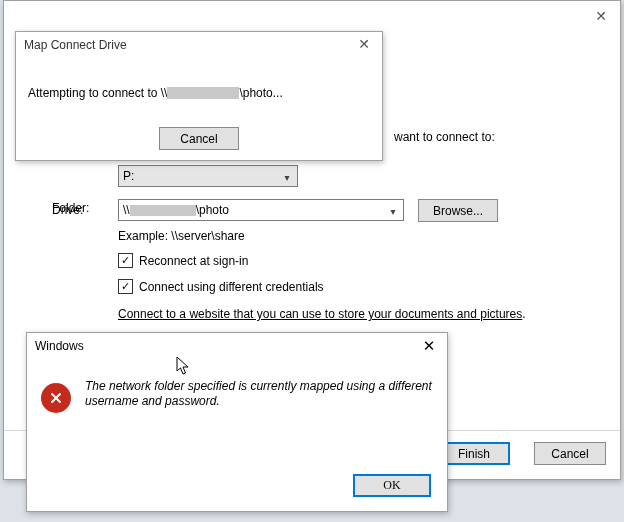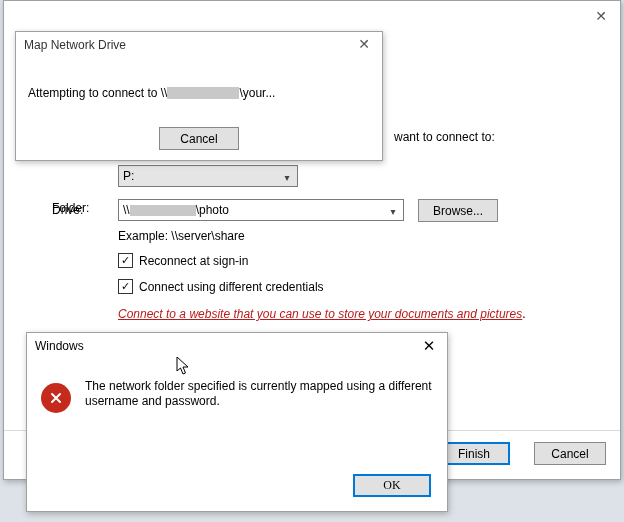--- a/index.html
+++ b/index.html
@@ -88,21 +88,21 @@
     gap: 6px;
   }
   .chk .box {
     width: 13px; height: 13px;
     border: 1px solid #333;
     display: flex; align-items:center; justify-content:center;
     font-size: 11px;
     line-height: 11px;
     color:#000;
   }
-  .link { color:#b91c1c; text-decoration: underline; cursor: pointer; font-style: italic; }
+  .link { color:#000000; text-decoration: underline; cursor: pointer; }
   .example { color:#000; }
   
   #connecting {
     left: 15px; top: 31px;
     width: 368px; height: 130px;
     z-index: 10;
   }
   #connecting .title {
     position: absolute; left: 8px; top: 6px;
     font-size: 12px; color:#333;
@@ -141,21 +141,21 @@
   }
   #error .xclose {
     position: absolute; right: 6px; top: 4px;
     width: 24px; height: 18px;
     text-align: center;
     font-size: 15px; color:#000;
   }
   #error .body {
     position: absolute;
     left: 14px; top: 46px; right: 14px;
-    display: flex; gap: 14px;
+    display: flex; gap: 14px; font-style: italic;
   }
   #error .icon {
     width: 30px; height: 30px;
     border-radius: 50%;
     background: #c42b1c;
     display: flex; align-items:center; justify-content:center;
     flex: none;
     margin-top: 4px;
   }
   #error .icon svg { width: 16px; height:16px; }
@@ -237,24 +237,24 @@
     <div style="position:absolute; right:14px; bottom:14px; display:flex; gap:24px;margin-top:38px;">
       <div class="btn primary">Finish</div>
       <div class="btn">Cancel</div>
     </div>
 
     <div style="position:absolute; left:0; right:0; bottom:48px; height:1px; background:#d9d9d9;"></div>
   </div>
 </div>
 
 <div id="connecting" class="win">
-  <div class="title">Map Network Drive</div>
+  <div class="title">Map Connect Drive</div>
   <div class="xclose">✕</div>
   <div class="msg">
-    <span>Attempting to connect to \\</span><span class="redact"></span><span>\your...</span>
+    <span>Attempting to connect to \\</span><span class="redact"></span><span>\photo...</span>
   </div>
   <div class="cancel-row">
     <div class="btn" style="background:#e1e1e1;">Cancel</div>
   </div>
 </div>
 
 <div id="error" class="win">
   <div class="title">Windows</div>
   <div class="xclose">✕</div>
   <div class="body">

